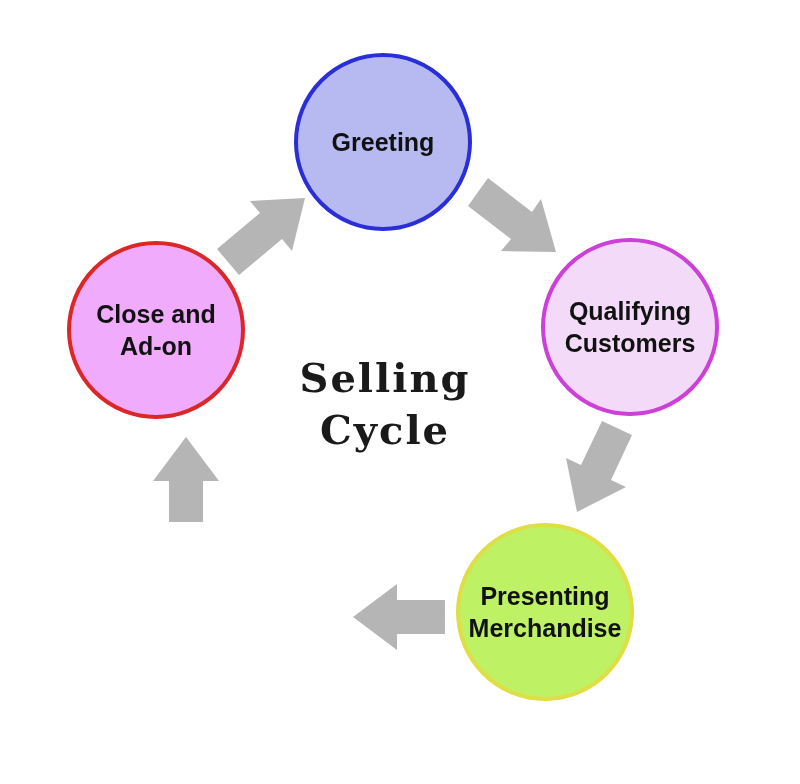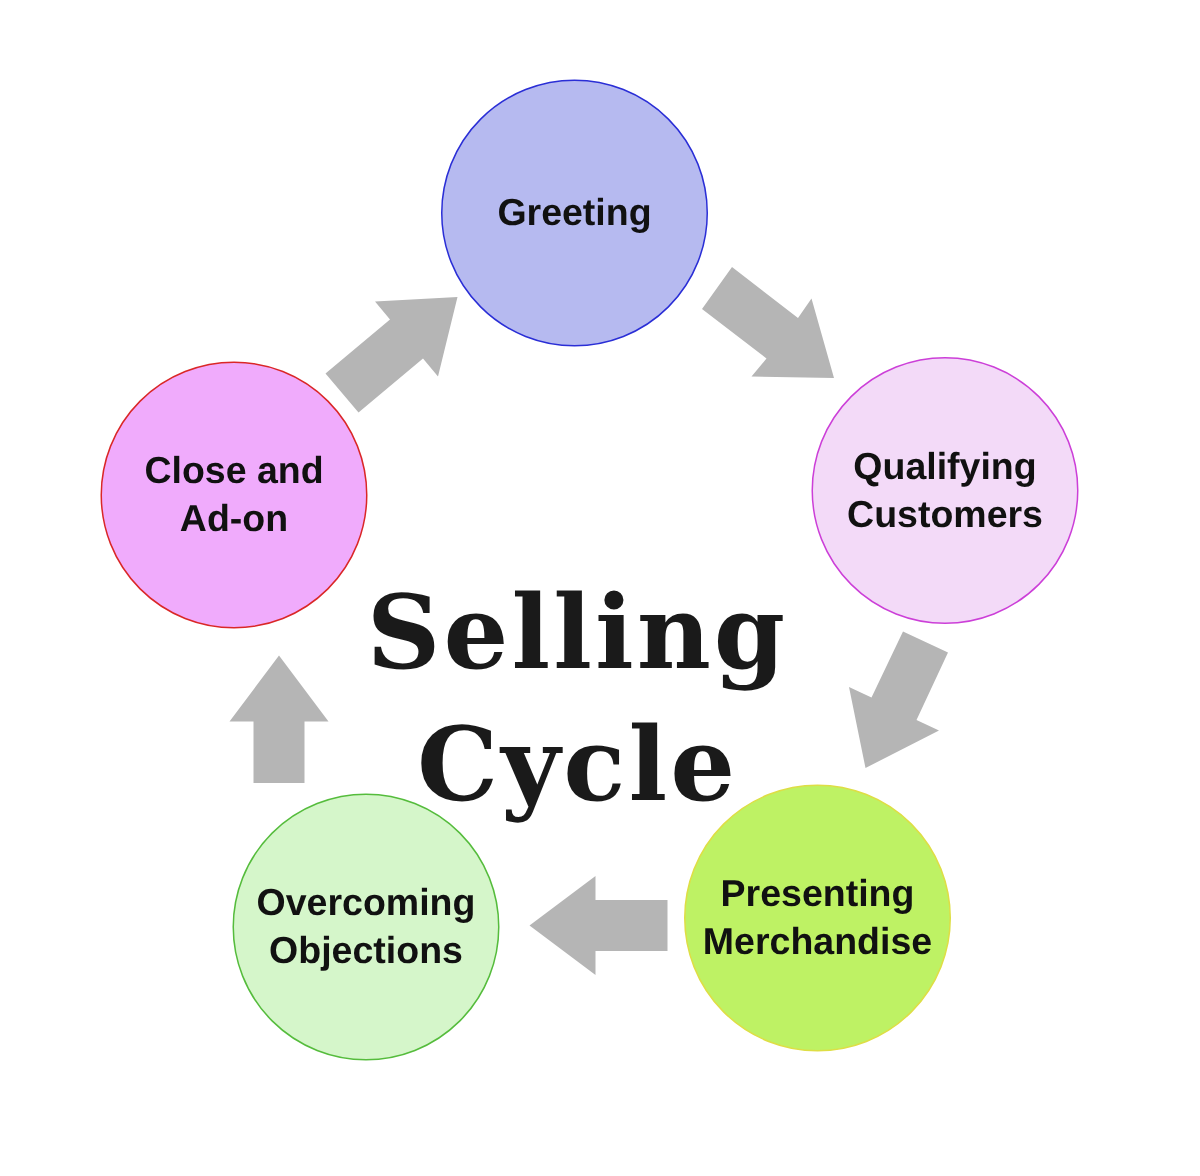--- a/index.html
+++ b/index.html
@@ -15,21 +15,21 @@
     position: absolute;
     left: 0; top: 0;
     width: 800px; height: 784px;
     pointer-events: none;
   }
   .node {
     position: absolute;
     width: 178px;
     height: 178px;
     box-sizing: border-box;
-    border: 1px solid #d946ef;
+    border: 4px solid #d946ef;
     border-radius: 50%;
     background: #eee;
     display: flex;
     align-items: center;
     justify-content: center;
     text-align: center;
   }
   .node-label {
     display: block;
     padding: 0 10px;
@@ -47,24 +47,23 @@
 
   .center-title {
     position: absolute;
     left: 185px;
     top: 352px;
     width: 400px;
     text-align: center;
     color: #1a1a1a;
     font-family: "DejaVu Serif", "Liberation Serif", serif;
     font-weight: 600;
-    font-size: 68px;
+    font-size: 40px;
     line-height: 1.3;
     letter-spacing: 2px;
-    margin-top: 26px;
   }
 </style>
 </head>
 <body>
 
 <div class="canvas">
 
   <svg class="arrows-layer" viewBox="0 0 800 784" aria-hidden="true">
 
     <polygon points="239,275 282,239 292,251 305,198 250,201 260,213 217,249" fill="#b5b5b5"></polygon>
@@ -83,23 +82,20 @@
   </div>
 
   <div class="node node-qualifying" style="background: rgb(243, 218, 248); border-color: rgb(204, 63, 216);">
     <span class="node-label">Qualifying Customers</span>
   </div>
 
   <div class="node node-presenting" style="background: #bef264; border-color: rgb(222, 222, 69);">
     <span class="node-label">Presenting Merchandise</span>
   </div>
 
-  <div class="node node-overcoming" style="background: rgb(213, 246, 202); border-color: rgb(85, 188, 60);">
-    <span class="node-label">Overcoming Objections</span>
-  </div>
 
   <div class="node node-close" style="background: #f0abfc; border-color: rgb(218, 39, 39);">
     <span class="node-label">Close and Ad-on</span>
   </div>
 
   <div class="center-title">
     <div>Selling</div>
     <div>Cycle</div>
   </div>
 

